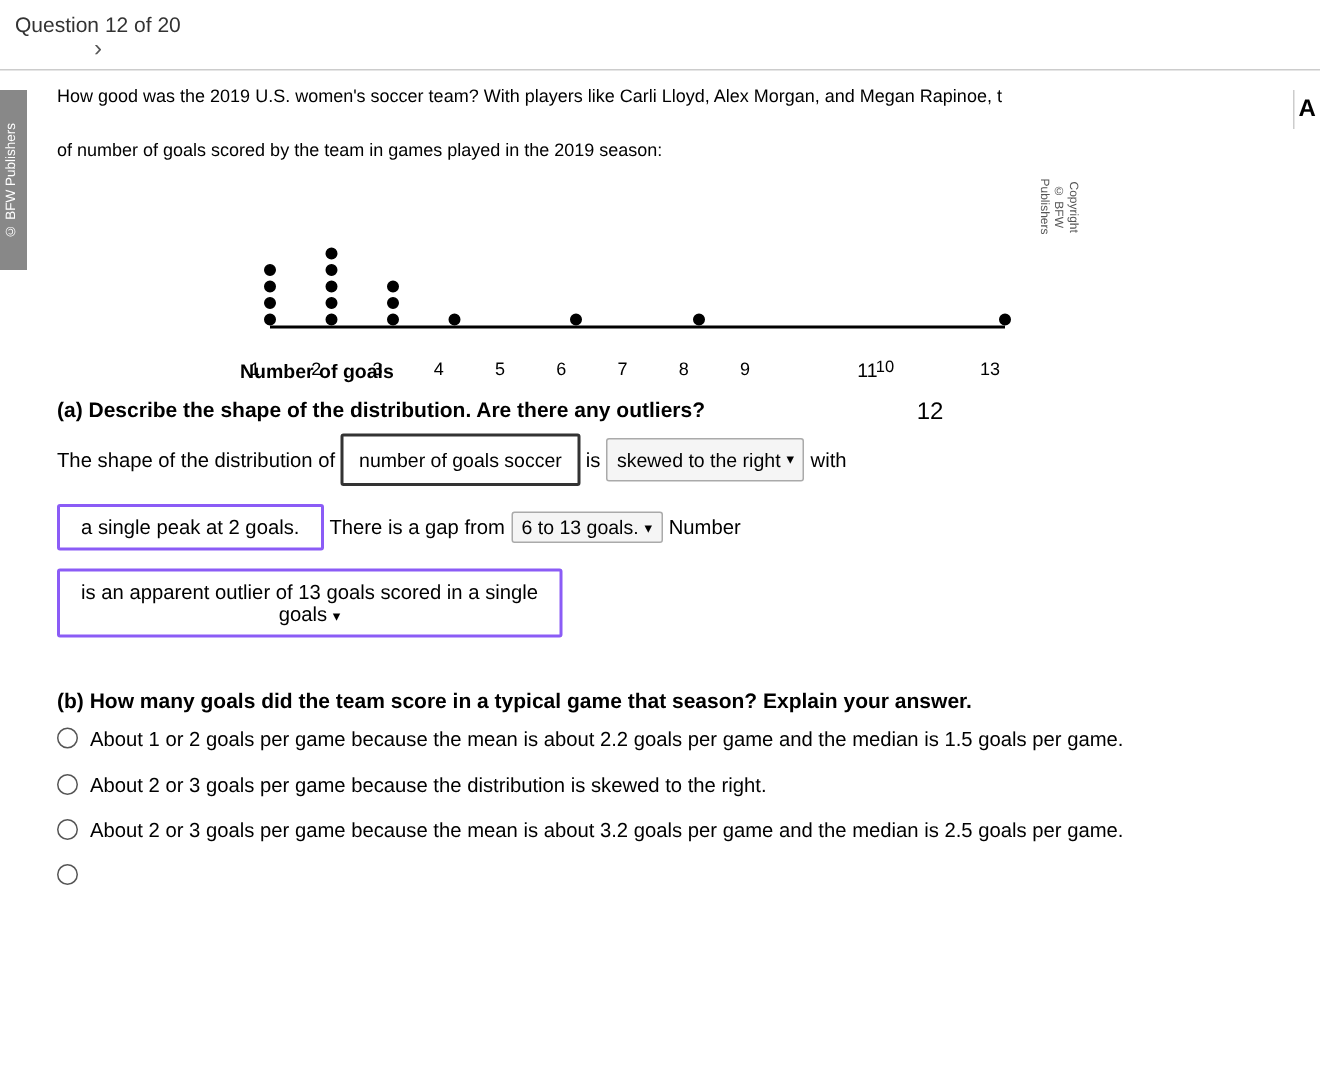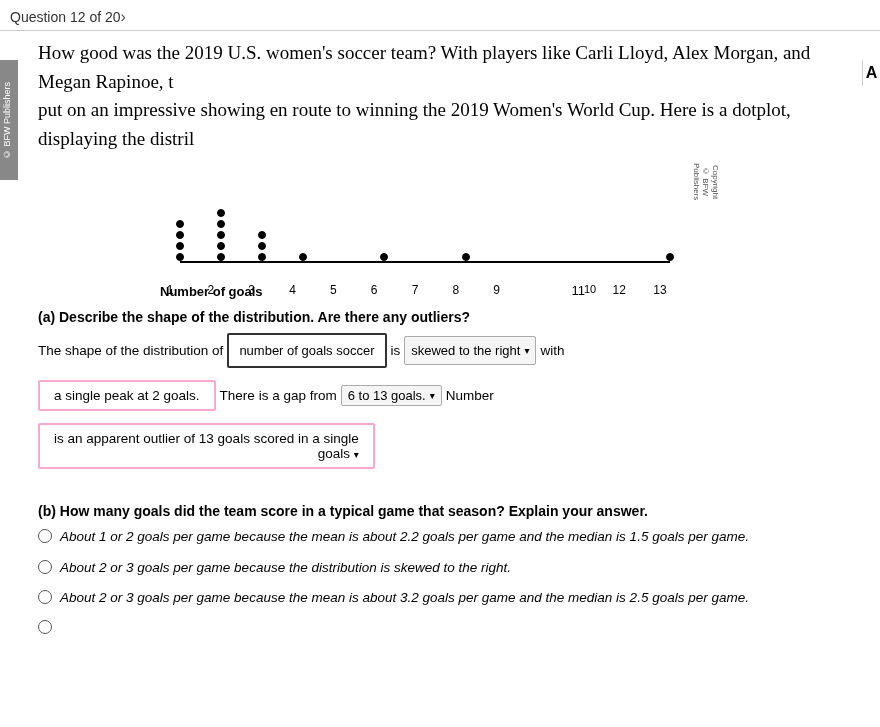--- a/index.html
+++ b/index.html
@@ -23,20 +23,21 @@
       padding: 8px 10px 4px 10px;
       border-bottom: 1px solid #ccc;
       font-size: 14px;
     }
     .top-bar .question-nav {
       display: flex;
       align-items: center;
       gap: 0;
       font-weight: normal;
       color: #333;
+      flex-direction: column;
     }
     .top-bar .chevron {
       color: #555;
       font-size: 16px;
     }
     .side-label-left {
       position: absolute;
       left: 0;
       top: 60px;
       width: 18px;
@@ -61,24 +62,23 @@
       border-left: 1px solid #ccc;
       text-align: center;
       padding: 4px 0;
     }
     .main-content {
       padding: 8px 20px 20px 20px;
       margin-left: 18px;
       margin-right: 18px;
     }
     .problem-text {
-      font-size: 19px;
+      font-size: 12px;
       line-height: 1.5;
       margin-bottom: 0;
-      font-family: Liberation Serif, serif;
     }
     .dotplot-area {
       display: flex;
       justify-content: center;
       margin: 10px 0 16px 0;
       position: relative;
     }
     .dotplot-wrapper {
       position: relative;
       width: 560px;
@@ -172,21 +172,21 @@
       display: inline-block;
       border: 2px solid #333;
       background: #fff;
       padding: 4px 10px;
       border-radius: 2px;
       font-size: 13px;
       min-width: 120px;
       text-align: center;
     }
     .block-box {
-      border: 2px solid #f9a8d4;
+      border: 2px solid #8b5cf6;
       padding: 6px 14px;
       margin: 4px 0;
       display: inline-block;
       border-radius: 2px;
       font-size: 13.5px;
     }
     .sentence-row {
       display: flex;
       flex-wrap: wrap;
       align-items: center;
@@ -197,21 +197,20 @@
     .part-b {
       margin-top: 30px;
     }
     .radio-option {
       display: flex;
       align-items: flex-start;
       gap: 8px;
       margin-bottom: 10px;
       font-size: 13.5px;
       line-height: 1.5;
-      font-style: italic;
     }
     .radio-circle {
       width: 14px;
       height: 14px;
       border-radius: 50%;
       border: 1.5px solid #555;
       flex-shrink: 0;
       margin-top: 2px;
       background: #fff;
     }
@@ -233,21 +232,22 @@
   </div>
 
   <div class="side-right-a">
     <span>A</span>
   </div>
 
   <div class="main-content">
 
     <div class="problem-text">
       <span>How good was the 2019 U.S. women's soccer team? With players like Carli Lloyd, Alex Morgan, and Megan Rapinoe, t</span><br>
-      <span>put on an impressive showing en route to winning the 2019 Women's World Cup. Here is a dotplot, displaying the distril</span><br>
+      <br>
+      <span>of number of goals scored by the team in games played in the 2019 season:</span>
     </div>
 
     <div class="dotplot-area">
       <div class="dotplot-wrapper">
 
         <div class="dots-area" id="dots-area">
             <div class="dot" style="position: absolute; left: -4px; bottom: 0px;"></div>
             <div class="dot" style="position: absolute; left: -4px; bottom: 11px;"></div>
             <div class="dot" style="position: absolute; left: -4px; bottom: 22px;"></div>
             <div class="dot" style="position: absolute; left: -4px; bottom: 33px;"></div>
@@ -272,21 +272,21 @@
             <span style="position: absolute; left: 32.8333px; width: 16px; text-align: center; font-size: 12px;">2</span>
             <span style="position: absolute; left: 73.6667px; width: 16px; text-align: center; font-size: 12px;">3</span>
             <span style="position: absolute; left: 114.5px; width: 16px; text-align: center; font-size: 12px;">4</span>
             <span style="position: absolute; left: 155.333px; width: 16px; text-align: center; font-size: 12px;">5</span>
             <span style="position: absolute; left: 196.167px; width: 16px; text-align: center; font-size: 12px;">6</span>
             <span style="position: absolute; left: 237px; width: 16px; text-align: center; font-size: 12px;">7</span>
             <span style="position: absolute; left: 277.833px; width: 16px; text-align: center; font-size: 12px;">8</span>
             <span style="position: absolute; left: 318.667px; width: 16px; text-align: center; font-size: 12px;">9</span>
             <span style="position: absolute; left: 368px; width: 16px; text-align: center; font-size: 11px; margin-left: 34px;">10</span>
             <span style="position: absolute; left: 400.333px; width: 16px; text-align: center; font-size: 13px;">11</span>
-            <span style="position: absolute; left: 441.167px; width: 16px; text-align: center; font-size: 12px;">12</span>
+            <span style="position: absolute; left: 441.167px; width: 16px; text-align: center; font-size: 16px; margin-top: 27px;">12</span>
             <span style="position: absolute; left: 482px; width: 16px; text-align: center; font-size: 12px;">13</span>
           </div>
 
         <div class="axis-title">
           <strong>Number of goals</strong>
         </div>
 
         <div class="copyright-label">Copyright<br>© BFW<br>Publishers</div>
       </div>
     </div>
@@ -311,21 +311,21 @@
         <span class="block-box">a single peak at 2 goals.</span>
         <span>There is a gap from</span>
         <span class="dropdown-box">
           <span>6 to 13 goals.</span>
           <span class="arrow">▾</span>
         </span>
         <span>Number</span>
       </div>
 
       
-      <div class="block-box" style="display:inline-block; text-align:right; margin-top:4px;">
+      <div class="block-box" style="display:inline-block; text-align:center; margin-top:4px;">
         <span>is an apparent outlier of 13 goals scored in a single</span>
         <br>
         <span>goals</span>
         <span class="arrow" style="font-size:10px;">▾</span>
       </div>
     </div>
 
     <div class="part-b">
       <div class="part-label">(b) How many goals did the team score in a typical game that season? Explain your answer.</div>
       <div id="radio-options">

